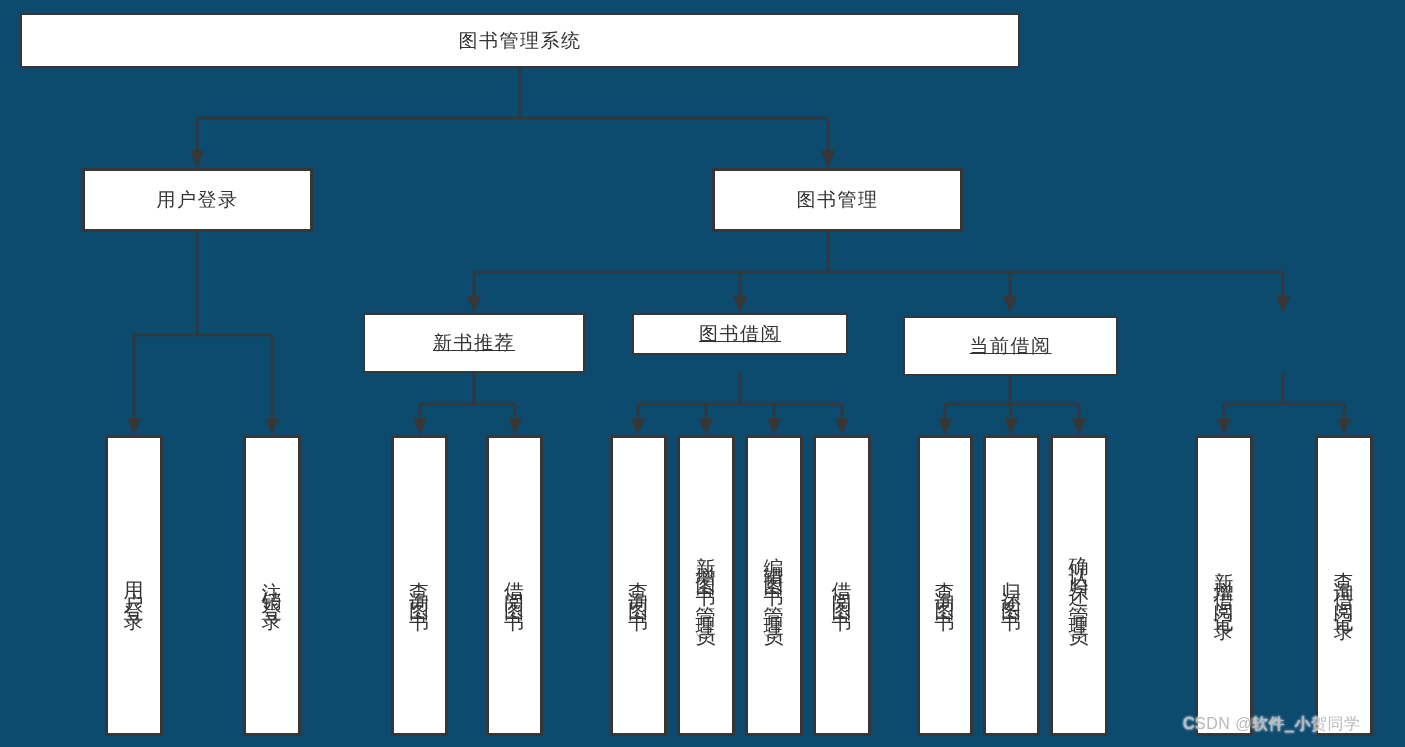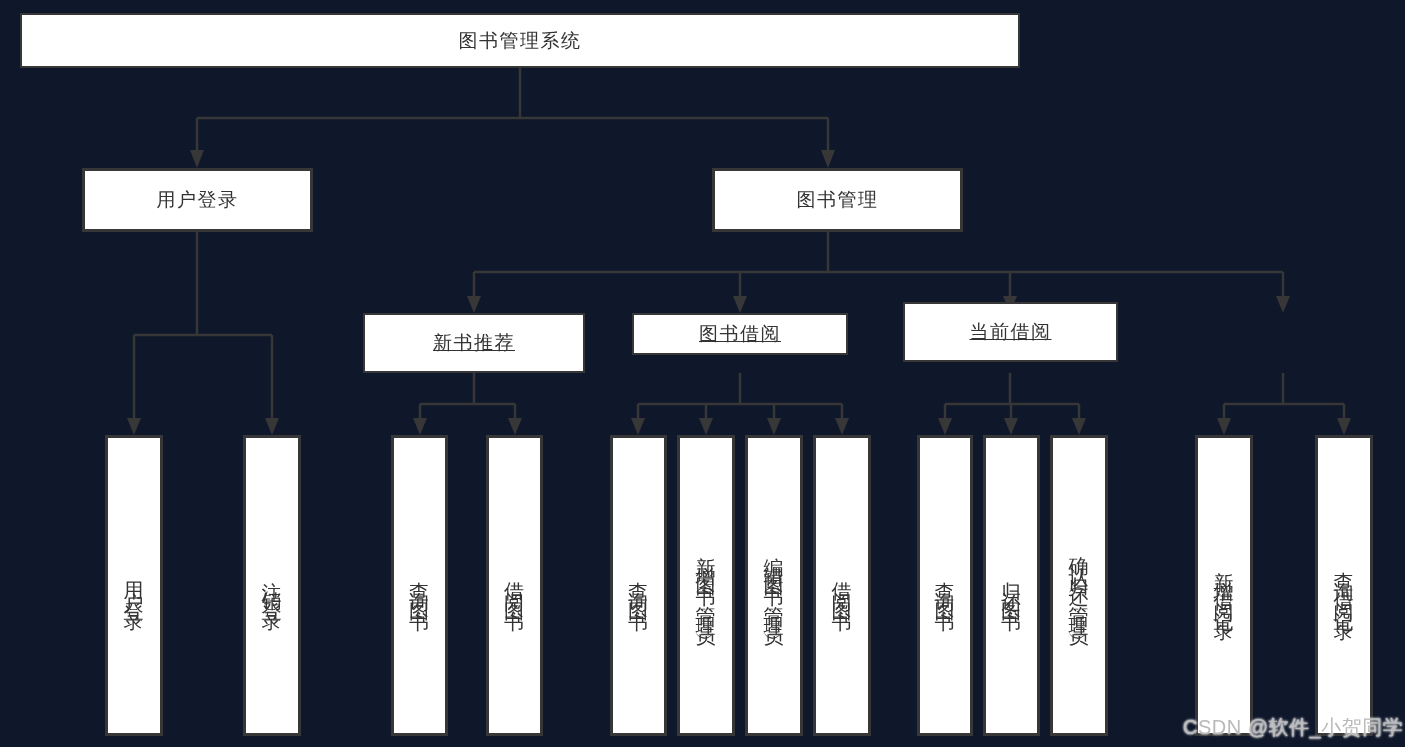--- a/index.html
+++ b/index.html
@@ -1,19 +1,19 @@
 <!DOCTYPE html>
 <html><head>
 <meta charset="utf-8">
 <style>
   html,body{margin:0;padding:0;background:#ffffff;}
   #canvas{
     position:relative;
     width:1405px;height:747px;
-    background:#0f172a;
+    background:#0c4a6e;
     font-family:"Liberation Sans", sans-serif;
     overflow:hidden;
   }
   #connectors{position:absolute;left:0;top:0;z-index:0;}
   .box{
     position:absolute;
     box-sizing:border-box;
     background:#ffffff;
     border:3px solid #373737;
     display:flex;
@@ -34,21 +34,21 @@
     text-orientation:mixed;
     font-size:20px;
     letter-spacing:10px;
     line-height:1;
     white-space:nowrap;
   }
   #watermark{
     position:absolute;
     left:1183px;top:714px;
     z-index:2;
-    font-size:20px;
+    font-size:16px;
     color:#b9b9b9;
     letter-spacing:0.5px;
     text-shadow:0 0 3px #ffffff, 0 0 2px #ffffff;
     white-space:nowrap;
   }
 </style>
 </head>
 <body>
 
 <div id="canvas">
@@ -104,21 +104,21 @@
   <div class="box" style="left:712px;top:168px;width:251px;height:64px;">
     <span class="hlabel">图书管理</span>
   </div>
 
   <div class="box mid" style="left:363px;top:313px;width:222px;height:60px;">
     <span class="hlabel">新书推荐</span>
   </div>
   <div class="box mid" style="left:632px;top:313px;width:216px;height:42px;">
     <span class="hlabel">图书借阅</span>
   </div>
-  <div class="box mid" style="left:903px;top:302px;width:215px;height:60px;">
+  <div class="box mid" style="left:903px;top:316px;width:215px;height:60px;">
     <span class="hlabel">当前借阅</span>
   </div>
 
   <div class="box" style="left:105px;top:435px;width:58px;height:301px;">
     <span class="vlabel">用户登录</span>
   </div>
   <div class="box" style="left:243px;top:435px;width:58px;height:301px;">
     <span class="vlabel">注销登录</span>
   </div>
 

